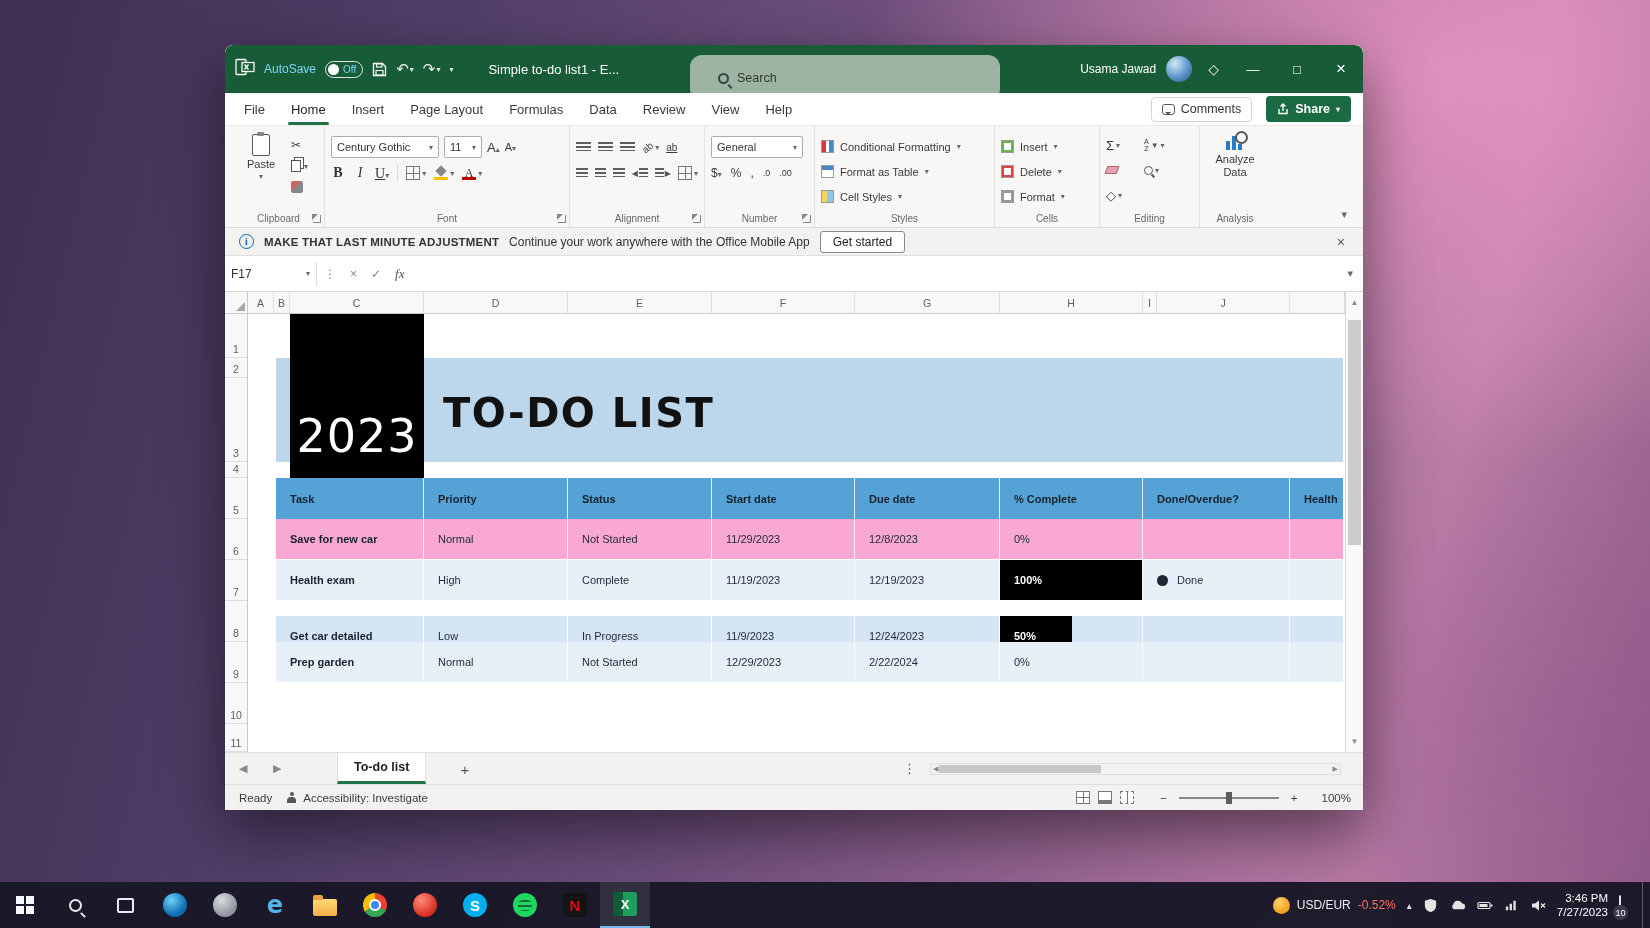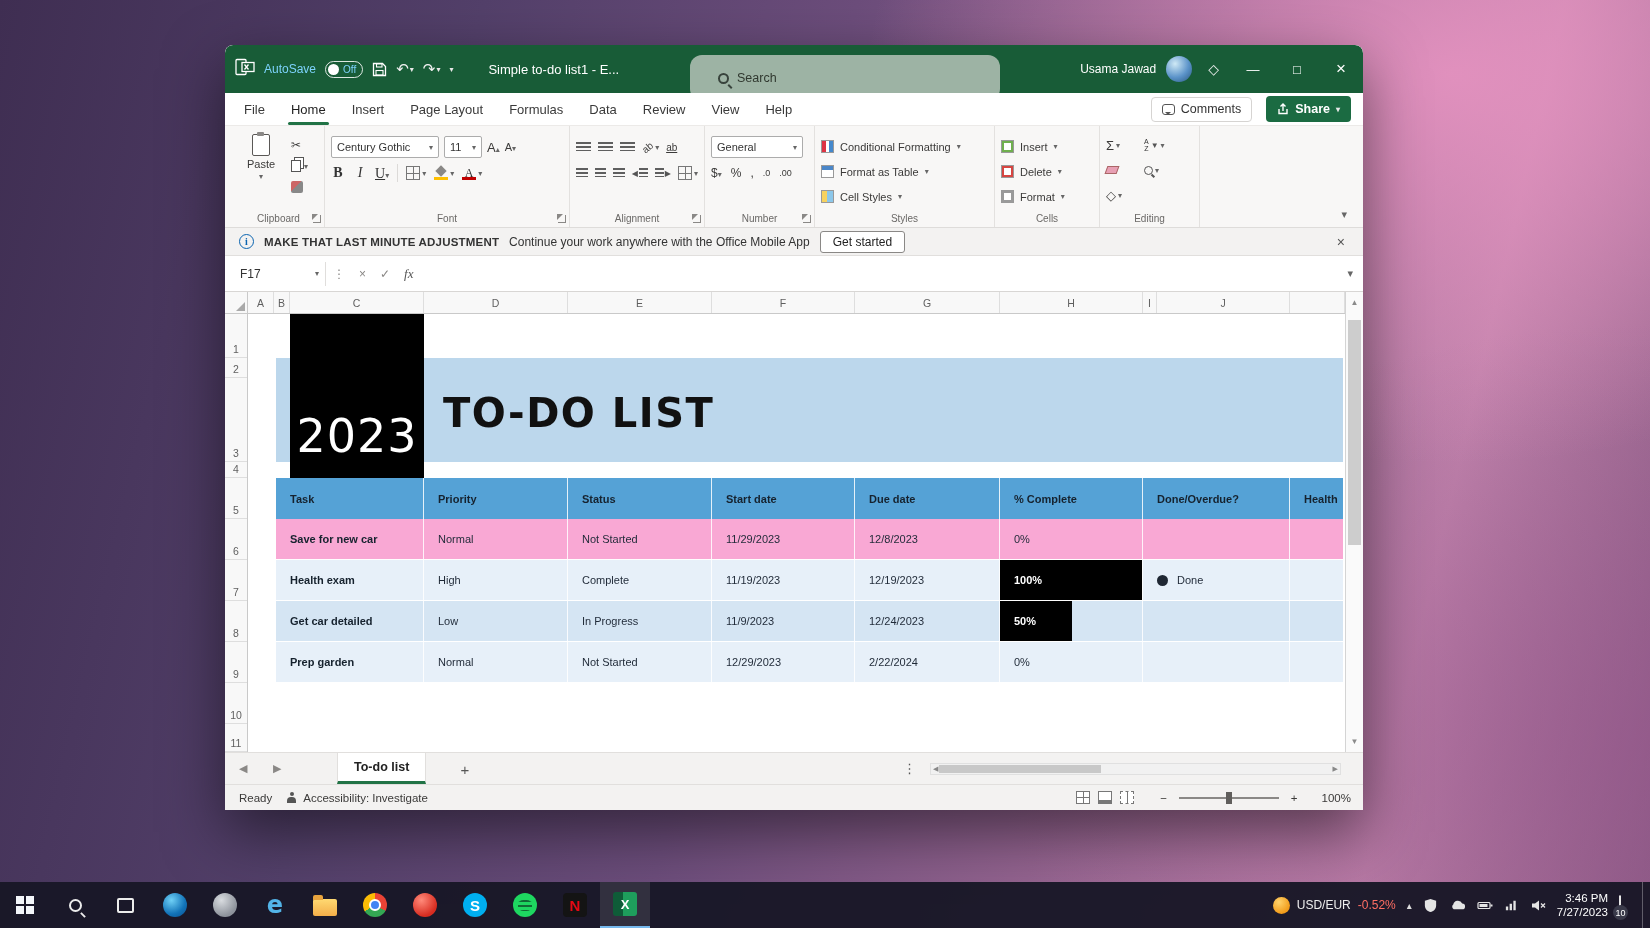--- a/index.html
+++ b/index.html
@@ -98,21 +98,21 @@
 .an-label{font-size:11px;line-height:13px;color:#3b3a39;width:56px}
 .collapse{position:absolute;right:16px;bottom:6px;font-size:11px;color:#666}
 
 .notif{position:absolute;left:0;top:183px;right:0;height:28px;background:#f3f2f1;border-bottom:1px solid #e1dfdd;display:flex;align-items:center;gap:10px;padding-left:14px;font-size:12px;color:#333}
 .info-ic{width:15px;height:15px;border-radius:50%;border:1.5px solid #0a64b0;color:#0a64b0;font-size:10px;font-weight:700;display:flex;align-items:center;justify-content:center;font-family:"Liberation Serif",serif}
 .notif-head{font-weight:700;font-size:11.5px;letter-spacing:.2px}
 .getstarted{border:1px solid #8a8886;background:#fff;border-radius:3px;height:22px;padding:0 12px;font-size:12px;color:#222;display:flex;align-items:center}
 .notif-close{position:absolute;right:18px;font-size:14px;color:#555}
 
 .fbar{position:absolute;left:0;top:211px;right:0;height:36px;background:#fff;border-bottom:1px solid #d8d6d4;display:flex;align-items:center}
-.namebox{width:92px;height:24px;margin-left:9px;display:flex;align-items:center;justify-content:space-between;padding:0 6px;font-size:12px;color:#333;border-right:1px solid #e0dedc}
+.namebox{width:92px;height:24px;margin-left:0;display:flex;align-items:center;justify-content:space-between;padding:0 6px;font-size:12px;color:#333;border-right:1px solid #e0dedc}
 .fb-ic{color:#8a8886;font-size:12px;padding:0 7px}
 .fb-fx{font-family:"Liberation Serif",serif;font-style:italic;font-size:13px;color:#555;padding:0 7px}
 .fb-input{flex:1;height:24px}
 .fb-chev{padding:0 10px;color:#666;font-size:11px}
 
 .corner{position:absolute;left:0;top:247px;width:23px;height:22px;background:#f8f8f8;border-right:1px solid #c9c9c9;border-bottom:1px solid #c9c9c9}
 .corner i{position:absolute;right:2px;bottom:2px;width:0;height:0;border-bottom:9px solid #a9a9a9;border-left:9px solid transparent}
 .colheaders{position:absolute;left:23px;top:247px;width:1097px;height:22px;background:#f8f8f8;border-bottom:1px solid #c9c9c9;display:flex}
 .ch{display:flex;align-items:center;justify-content:center;font-size:10.5px;color:#5f5f5f;border-right:1px solid #dedede;height:100%}
 .colheaders .ch:nth-child(1){width:26px}.colheaders .ch:nth-child(2){width:16px}
@@ -139,21 +139,21 @@
 .thead .cell:nth-child(1),.trow .cell:nth-child(1){width:148px}
 .thead .cell:nth-child(2),.trow .cell:nth-child(2){width:144px}
 .thead .cell:nth-child(3),.trow .cell:nth-child(3){width:144px}
 .thead .cell:nth-child(4),.trow .cell:nth-child(4){width:143px}
 .thead .cell:nth-child(5),.trow .cell:nth-child(5){width:145px}
 .thead .cell:nth-child(6),.trow .cell:nth-child(6){width:143px}
 .thead .cell:nth-child(7),.trow .cell:nth-child(7){width:147px}
 .thead .cell:nth-child(8),.trow .cell:nth-child(8){width:53px;border-right:none}
 .trow{border-bottom:1px solid #fff}
 .r0{top:205px;background:#f9a8d4}.r1{top:246px;background:#e7f0f9}
-.r2{top:287px;background:#d5e5f3}.r3{top:328px;background:#e7f0f9}
+.r2{top:302px;background:#d5e5f3}.r3{top:328px;background:#e7f0f9}
 .trow .cell.task{font-weight:700;color:#16222e}
 .cell.pc{padding-left:0}
 .cell.pc .plain{padding-left:14px}
 .bar{height:100%;background:#000;color:#fff;font-weight:700;display:flex;align-items:center;padding-left:14px;font-size:11px}
 .bar.full{width:100%}.bar.half{width:72px}
 .dot{width:11px;height:11px;border-radius:50%;background:#1f2733;margin-right:9px;flex:0 0 auto}
 .vscroll{position:absolute;left:1120px;top:247px;width:18px;height:460px;background:#fafafa;border-left:1px solid #d4d4d4}
 .vthumb{position:absolute;left:2px;right:2px;top:28px;height:225px;background:#cdcdcd}
 .varr{position:absolute;left:0;right:0;text-align:center;font-size:8px;color:#8a8a8a}
 .varr.up{top:6px}.varr.dn{bottom:6px}
@@ -493,20 +493,27 @@
               <span class="mini" style="color:#666">▾</span>
             </span>
           <span class="ecell">
               <span>◇</span>
               <span class="mini" style="color:#666">▾</span>
             </span>
         </div>
         <span class="glabel">Editing</span>
       </div>
 
+      <div class="rgroup" style="left:975px;width:70px;border-right:none">
+        <div class="gc analyzebtn">
+          <span class="anic"></span>
+          <span class="an-label">Analyze Data</span>
+        </div>
+        <span class="glabel">Analysis</span>
+      </div>
 
       <span class="collapse">▾</span>
     </div>
 
     <div class="notif">
       <span class="info-ic">
           <span>i</span>
         </span>
       <span class="notif-head">MAKE THAT LAST MINUTE ADJUSTMENT</span>
       <span>Continue your work anywhere with the Office Mobile App</span>

